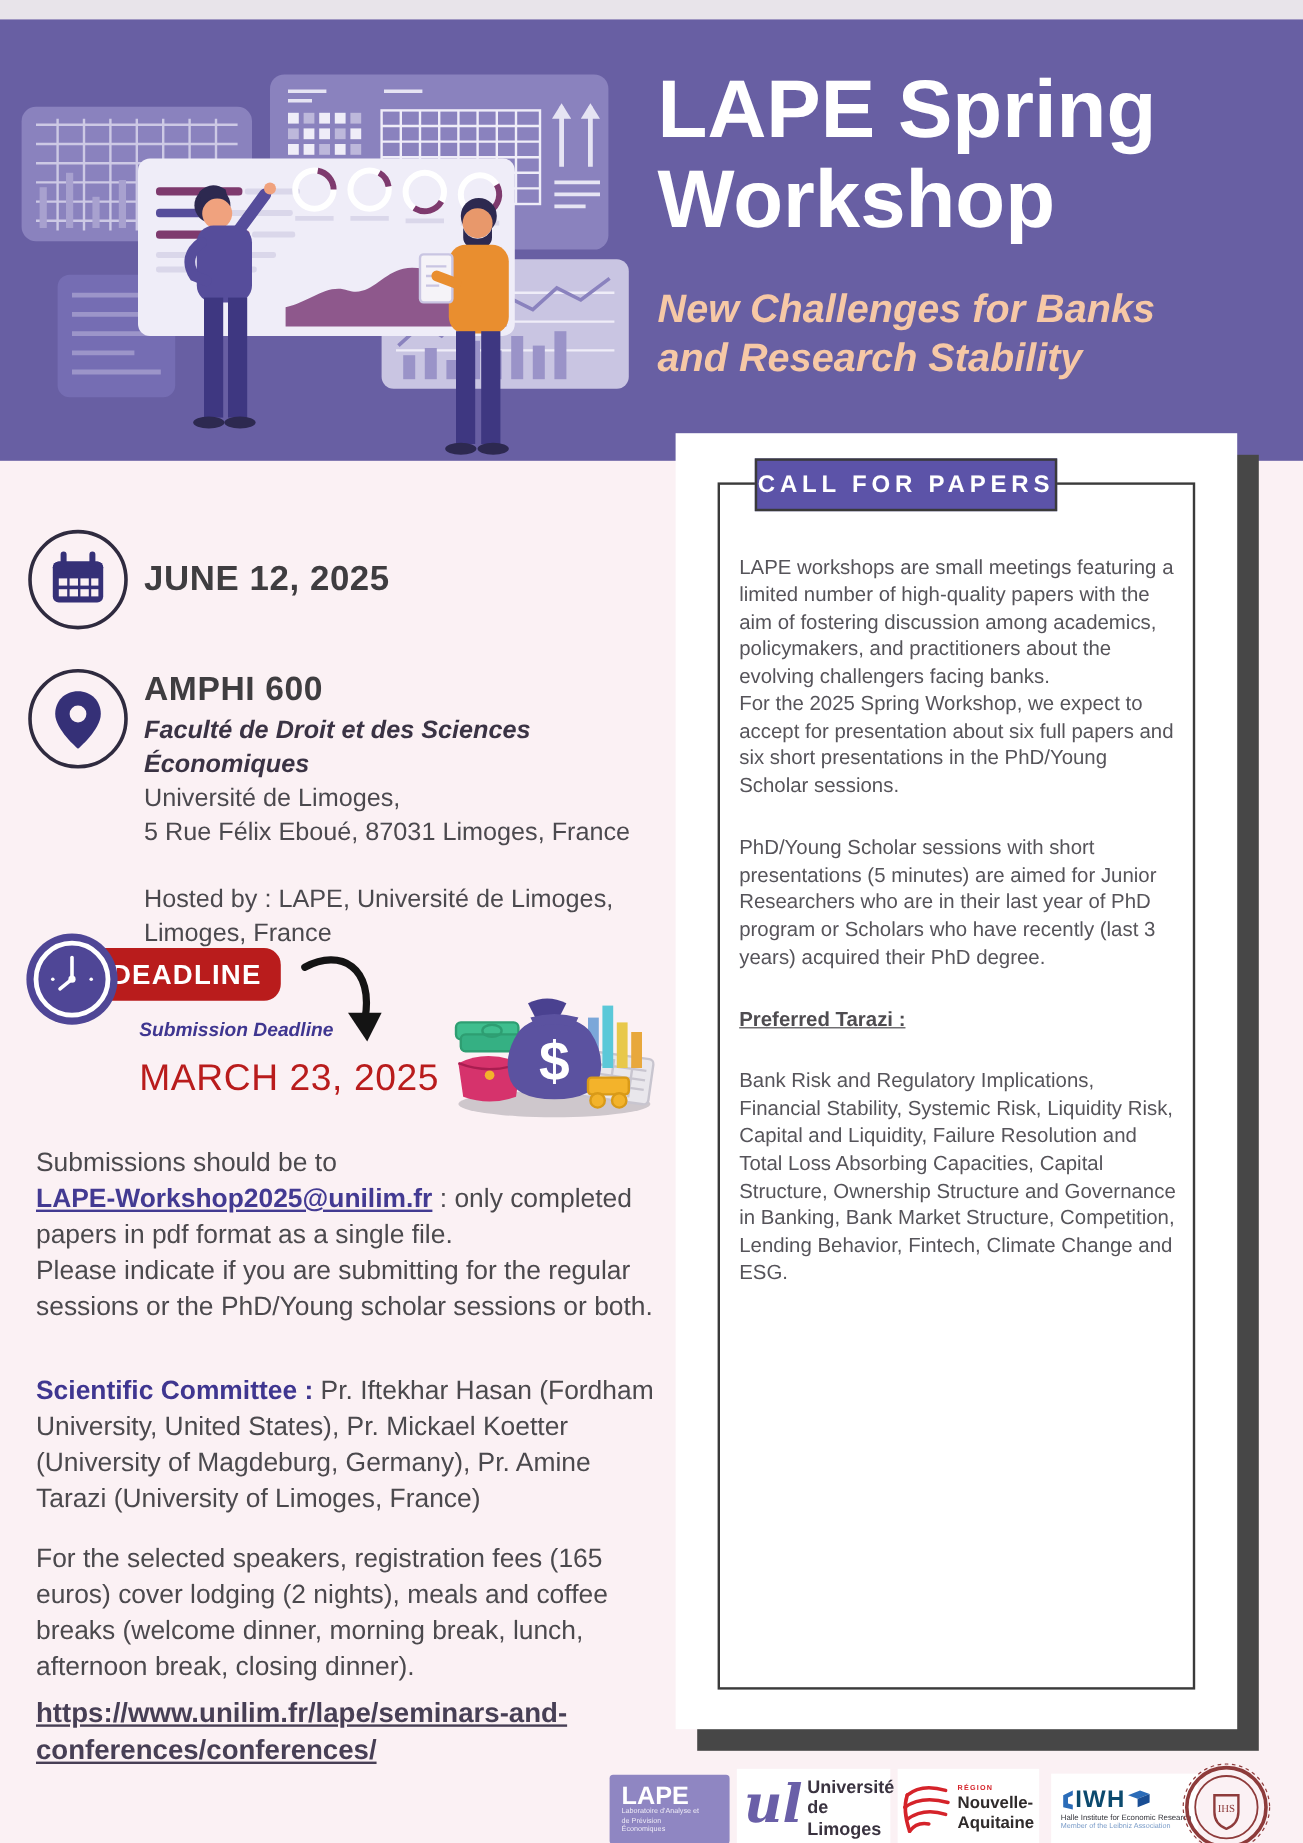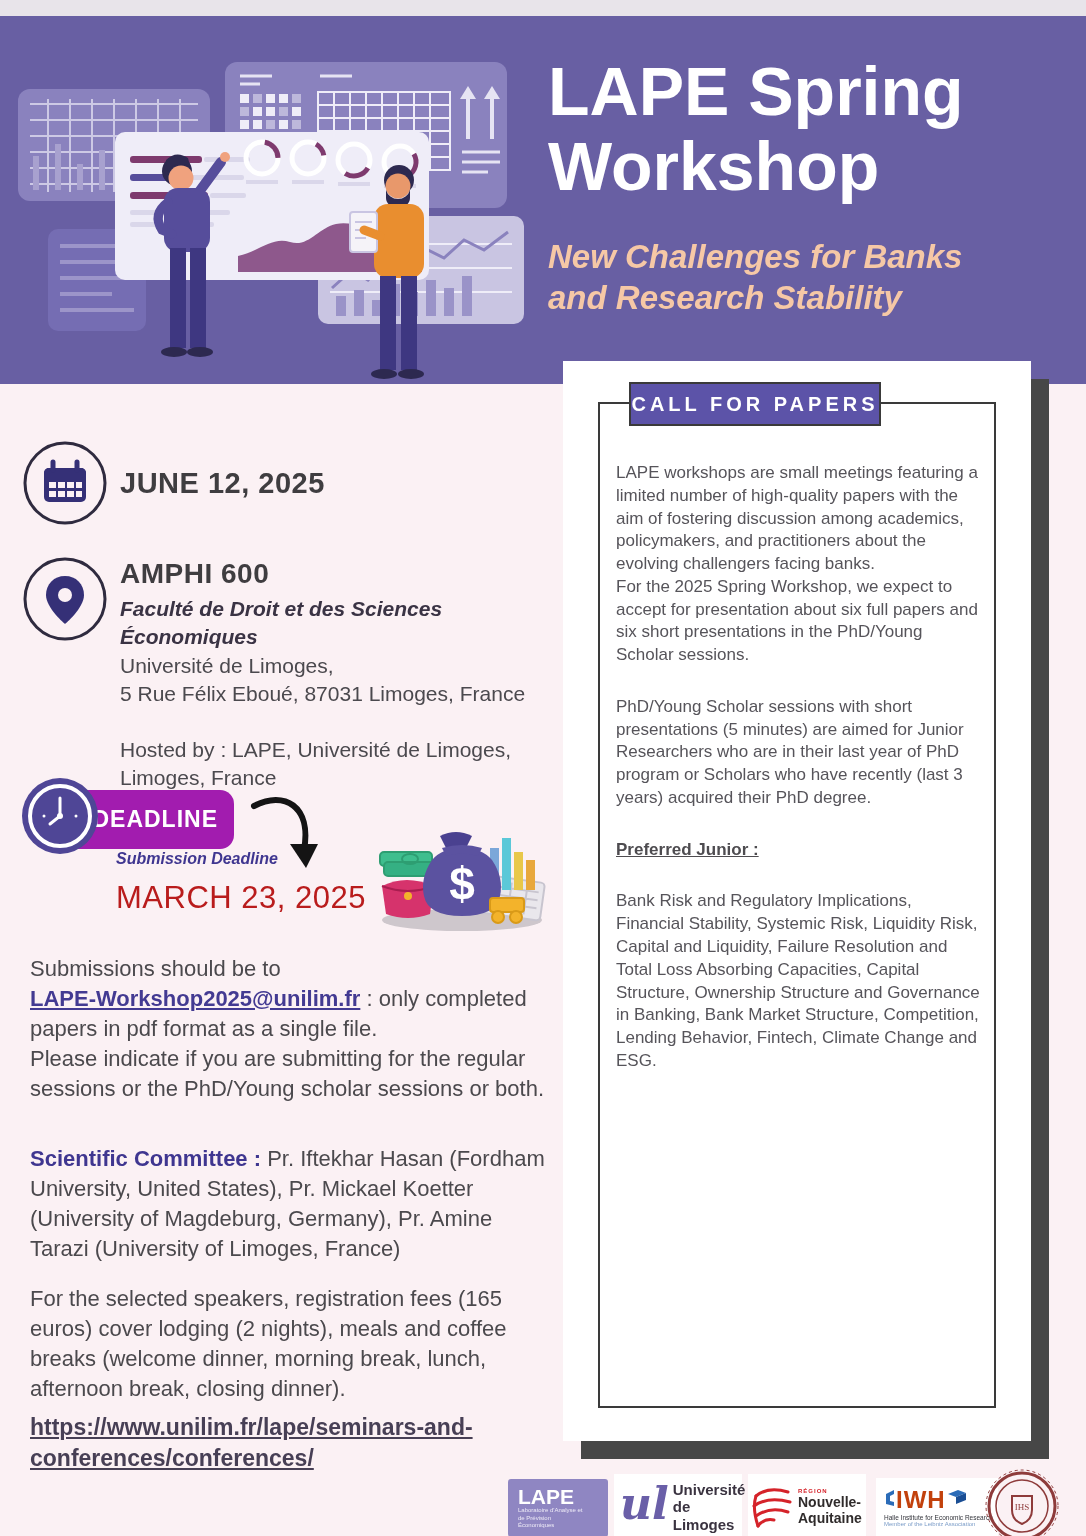--- a/index.html
+++ b/index.html
@@ -19,21 +19,21 @@
   .info-row{position:absolute;display:flex;}
   .round-icon{width:86px;height:86px;flex:0 0 86px;}
   .date-row{left:22px;top:424px;align-items:center;}
   .date-text{margin-left:12px;font-size:29px;font-weight:800;color:#3F3D40;letter-spacing:.5px;}
   .loc-row{left:22px;top:540px;align-items:flex-start;}
   .loc-block{margin-left:12px;width:438px;font-size:21px;line-height:1.32;color:#4B494E;}
   .venue-name{font-size:28px;font-weight:800;color:#3F3D40;letter-spacing:.5px;margin-bottom:2px;}
   .venue-fac{font-weight:700;font-style:italic;color:#3A3344;margin-bottom:2px;}
   .hosted{margin-top:28px;}
   .deadline-wrap{position:absolute;left:20px;top:756px;width:530px;height:170px;}
-  .deadline-pill{position:absolute;left:42px;top:18px;width:172px;height:59px;background:#a21caf;border-radius:14px;
+  .deadline-pill{position:absolute;left:42px;top:18px;width:172px;height:44px;background:#b91c1c;border-radius:14px;
     display:flex;align-items:center;justify-content:flex-end;padding-right:16px;box-sizing:border-box;
     color:#FFF;font-weight:800;font-size:23px;letter-spacing:1px;}
   .clock-badge{position:absolute;left:0;top:4px;width:80px;height:80px;}
   .deadline-arrow{position:absolute;left:228px;top:20px;width:80px;height:90px;}
   .sub-deadline{position:absolute;left:96px;top:78px;font-size:16px;font-weight:700;font-style:italic;color:#3F3690;}
   .deadline-date{position:absolute;left:96px;top:108px;font-size:31px;font-weight:400;color:#b91c1c;letter-spacing:.5px;}
   .money-art{position:absolute;left:352px;top:28px;width:180px;height:135px;}
   .para{position:absolute;left:30px;width:522px;font-size:22px;line-height:1.36;color:#4B494D;}
   .submissions-para{top:938px;}
   .committee-para{top:1128px;}
@@ -59,21 +59,21 @@
   .lape-sub{color:#EDEAF6;font-size:6px;line-height:1.25;width:70px;}
   .ul-logo{left:614px;top:1458px;width:128px;height:66px;background:#FFFFFF;}
   .ul-mark{font-family:"DejaVu Serif",serif;font-style:italic;font-weight:700;font-size:44px;color:#6A5FA8;line-height:1;margin:0 4px 6px 6px;}
   .ul-text{font-size:15px;font-weight:700;color:#3A3340;line-height:1.15;}
   .na-logo{left:748px;top:1458px;width:118px;height:66px;background:#FFFFFF;}
   .na-text{font-size:14px;font-weight:800;color:#2F2B2B;line-height:1.15;}
   .na-region{font-size:6px;font-weight:700;color:#D5232A;letter-spacing:1px;}
   .iwh-logo{left:876px;top:1462px;width:122px;height:58px;background:#FFFFFF;flex-direction:column;align-items:flex-start;
     justify-content:center;padding-left:8px;box-sizing:border-box;}
   .iwh-row{display:flex;align-items:flex-start;}
-  .iwh-title{font-size:24px;font-weight:800;color:#c2410c;letter-spacing:1px;line-height:1;text-align:center;}
+  .iwh-title{font-size:20px;font-weight:800;color:#0c4a6e;letter-spacing:1px;line-height:1;text-align:center;}
   .iwh-sub{font-size:6.5px;color:#33343B;margin-top:2px;}
   .iwh-sub2{font-size:6px;color:#7A9CC8;}
   .seal-logo{left:984px;top:1450px;width:76px;height:86px;}
 </style>
 </head>
 <body>
 
 <div class="poster">
 
   <div class="header">
@@ -308,21 +308,21 @@
   <a class="site-link" href="#">https://www.unilim.fr/lape/seminars-and-conferences/conferences/</a>
 
   <div class="card-shadow"></div>
   <div class="card">
     <div class="card-inner">
       <div>LAPE workshops are small meetings featuring a limited number of high-quality papers with the aim of fostering discussion among academics, policymakers, and practitioners about the evolving challengers facing banks.</div>
       <div>For the 2025 Spring Workshop, we expect to accept for presentation about six full papers and six short presentations in the PhD/Young Scholar sessions.</div>
       <div class="gap"></div>
       <div>PhD/Young Scholar sessions with short presentations (5 minutes) are aimed for Junior Researchers who are in their last year of PhD program or Scholars who have recently (last 3 years) acquired their PhD degree.</div>
       <div class="gap"></div>
-      <div class="topics-label">Preferred Junior :</div>
+      <div class="topics-label">Preferred Tarazi :</div>
       <div class="gap"></div>
       <div>Bank Risk and Regulatory Implications, Financial Stability, Systemic Risk, Liquidity Risk, Capital and Liquidity, Failure Resolution and Total Loss Absorbing Capacities, Capital Structure, Ownership Structure and Governance in Banking, Bank Market Structure, Competition, Lending Behavior, Fintech, Climate Change and ESG.</div>
     </div>
     <div class="cfp-badge">
       <span>CALL FOR PAPERS</span>
     </div>
   </div>
 
   <div class="logo lape-logo">
     <div class="lape-title">LAPE</div>

